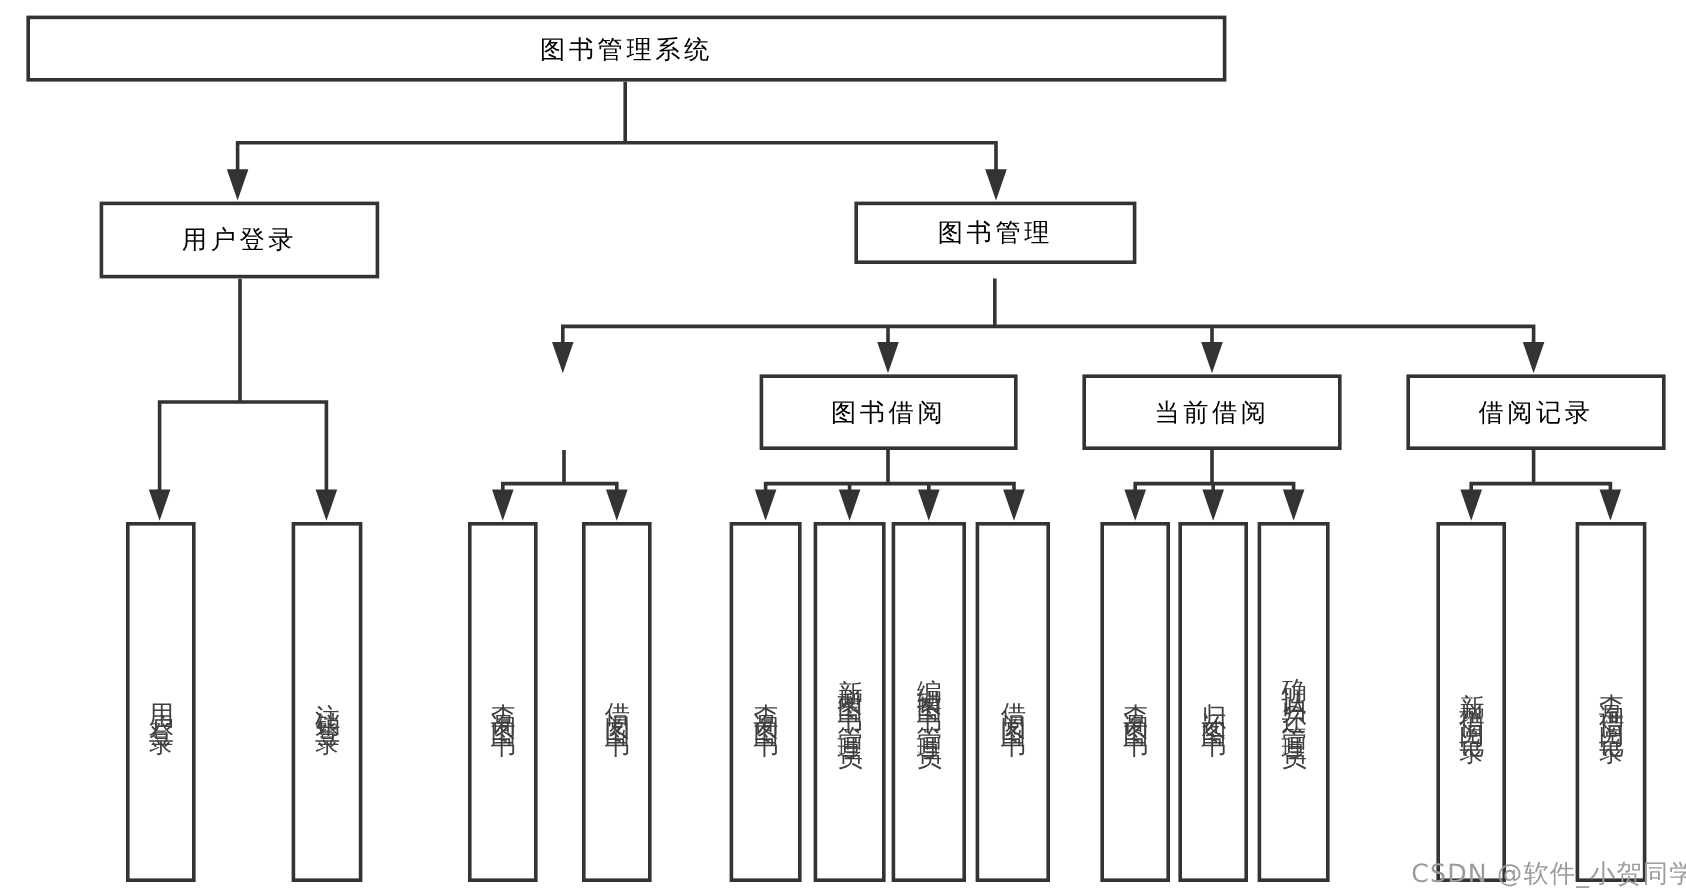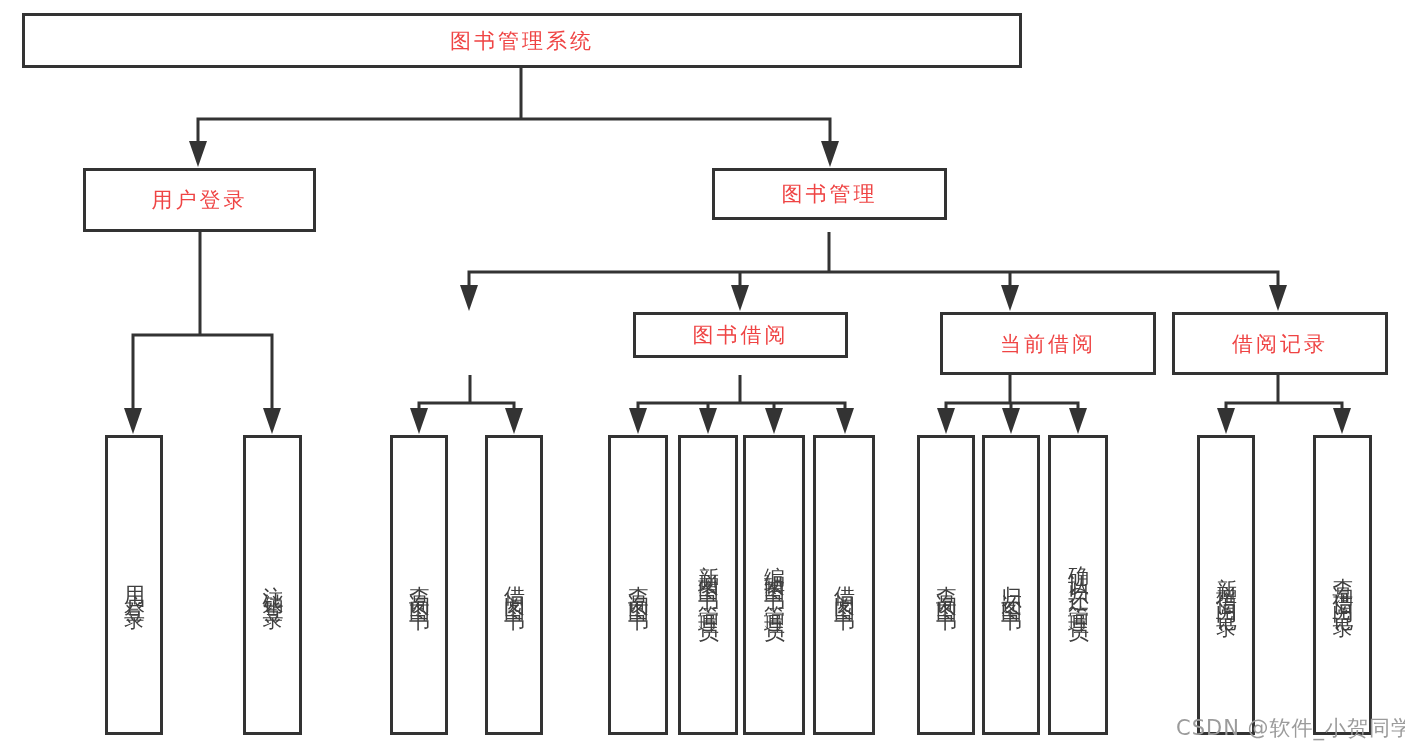--- a/index.html
+++ b/index.html
@@ -23,21 +23,21 @@
     height: 747px;
   }
   .node {
     position: absolute;
     box-sizing: border-box;
     border: 3px solid #333333;
     background: #ffffff;
     display: flex;
     align-items: center;
     justify-content: center;
-    color: #ef4444;
+    color: #000000;
     font-size: 21px;
     letter-spacing: 3px;
     white-space: nowrap;
   }
   .vnode {
     position: absolute;
     box-sizing: border-box;
     border: 3px solid #333333;
     background: #ffffff;
     display: flex;
@@ -115,24 +115,24 @@
     <span>图书管理系统</span>
   </div>
 
   <div class="node" style="left:83px; top:168px; width:233px; height:64px;">
     <span>用户登录</span>
   </div>
   <div class="node" style="left:712px; top:168px; width:235px; height:52px;">
     <span>图书管理</span>
   </div>
 
-  <div class="node" style="left:633px; top:312px; width:215px; height:46px;">
+  <div class="node" style="left:633px; top:312px; width:215px; height:63px;">
     <span>图书借阅</span>
   </div>
-  <div class="node" style="left:902px; top:312px; width:216px; height:63px;margin-left:38px;">
+  <div class="node" style="left:902px; top:312px; width:216px; height:63px;">
     <span>当前借阅</span>
   </div>
   <div class="node" style="left:1172px; top:312px; width:216px; height:63px;">
     <span>借阅记录</span>
   </div>
 
   <div class="vnode" style="left:105px; top:435px; width:58px; height:300px;">
     <span class="vlabel">用户登录</span>
   </div>
   <div class="vnode" style="left:243px; top:435px; width:59px; height:300px;">

